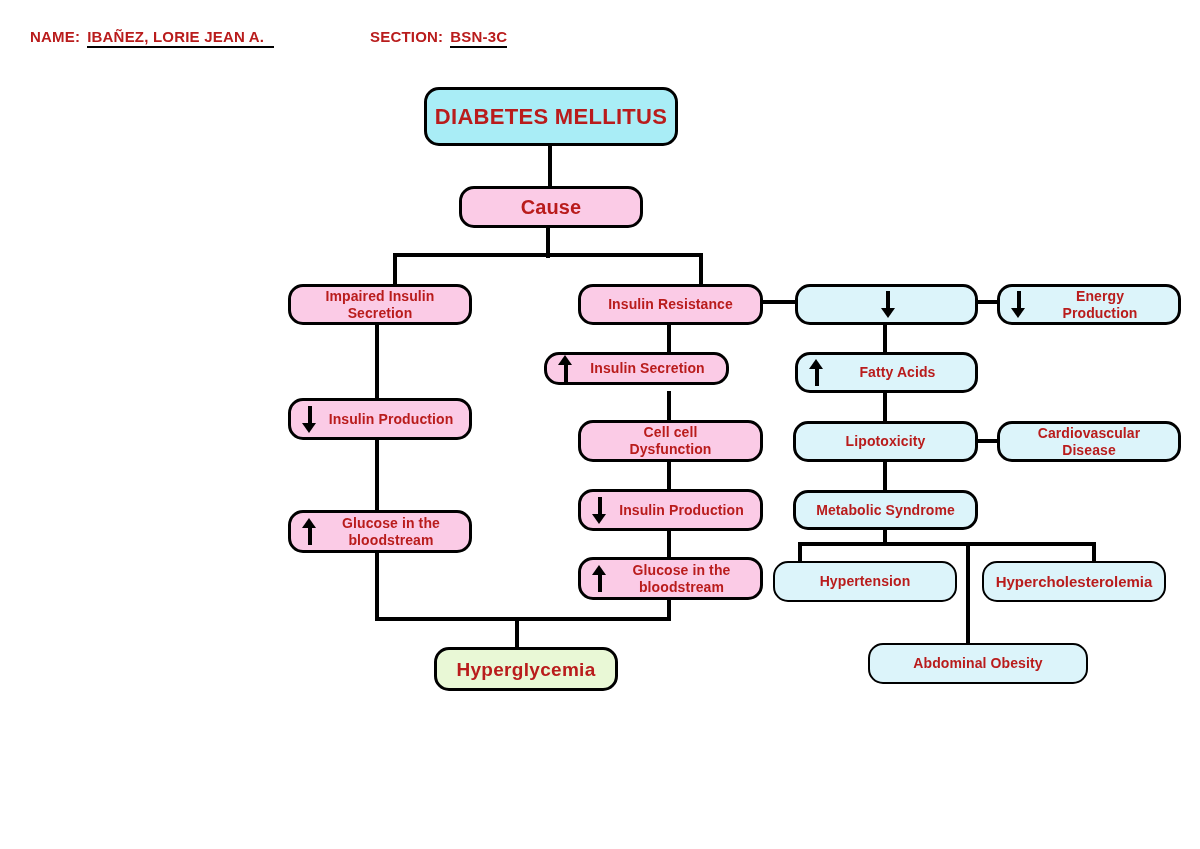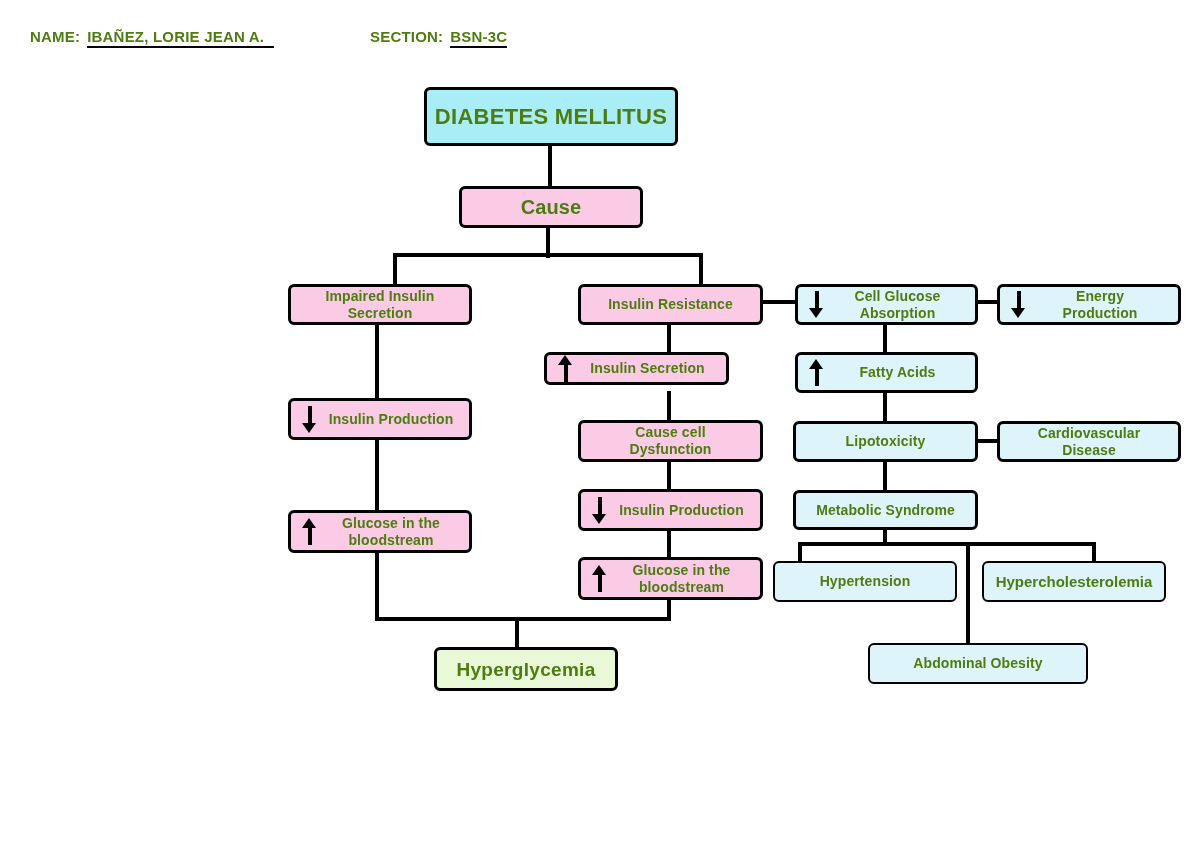--- a/index.html
+++ b/index.html
@@ -1,28 +1,28 @@
 <!DOCTYPE html>
 <html><head>
 <meta charset="utf-8">
 <style>
   html,body{margin:0;padding:0;background:#fff;}
   .canvas{
     position:relative;width:1200px;height:849px;background:#ffffff;
     font-family:"Liberation Sans","DejaVu Sans",sans-serif;
-    font-weight:bold;color:#4d7c0f;overflow:hidden;
+    font-weight:bold;color:#b91c1c;overflow:hidden;
   }
   
   .hgroup{position:absolute;top:28px;display:flex;align-items:baseline;font-size:15px;letter-spacing:.2px;white-space:nowrap;}
   .hlabel{margin-right:7px;}
   .hval{border-bottom:2.5px solid #000;padding-bottom:1px;}
   .hval.trail{padding-right:10px;}
   
   .node{
-    position:absolute;box-sizing:border-box;border:3px solid #000;border-radius:6px;
+    position:absolute;box-sizing:border-box;border:3px solid #000;border-radius:15px;
     display:flex;align-items:center;justify-content:center;background:#fff;
   }
   .pink{background:#fbcbe6;}
   .cyan{background:#a9edf6;}
   .blue{background:#dcf4fa;}
   .green{background:#e9f8d6;}
   .thin{border-width:2.5px;}
   .txt{flex:1;text-align:center;font-size:14px;line-height:17px;letter-spacing:.1px;}
   .ln{display:block;}
   .node.big .txt{font-size:22px;line-height:27px;letter-spacing:.3px;}
@@ -104,24 +104,20 @@
       <span class="ln">Secretion</span>
     </div>
   </div>
 
   <div class="node pink" style="left:578px;top:284px;width:185px;height:41px">
     <div class="txt">Insulin Resistance</div>
   </div>
 
   <div class="node blue arrowbox" style="left:795px;top:284px;width:183px;height:41px">
     <span class="arrow" data-dir="down"></span>
-    <div class="txt">
-      <span class="ln">Cell Glucose</span>
-      <span class="ln">Absorption</span>
-    </div>
   </div>
 
   <div class="node blue arrowbox" style="left:997px;top:284px;width:184px;height:41px">
     <span class="arrow" data-dir="down"></span>
     <div class="txt">
       <span class="ln">Energy</span>
       <span class="ln">Production</span>
     </div>
   </div>
 
@@ -138,21 +134,21 @@
     </div>
   </div>
 
   <div class="node pink arrowbox" style="left:544px;top:352px;width:185px;height:33px">
     <span class="arrow" data-dir="up"></span>
     <div class="txt">Insulin Secretion</div>
   </div>
 
   <div class="node pink" style="left:578px;top:420px;width:185px;height:42px">
     <div class="txt">
-      <span class="ln">Cause cell</span>
+      <span class="ln">Cell cell</span>
       <span class="ln">Dysfunction</span>
     </div>
   </div>
 
   <div class="node pink arrowbox" style="left:578px;top:489px;width:185px;height:42px">
     <span class="arrow" data-dir="down"></span>
     <div class="txt">Insulin Production</div>
   </div>
 
   <div class="node pink arrowbox" style="left:578px;top:557px;width:185px;height:43px">

